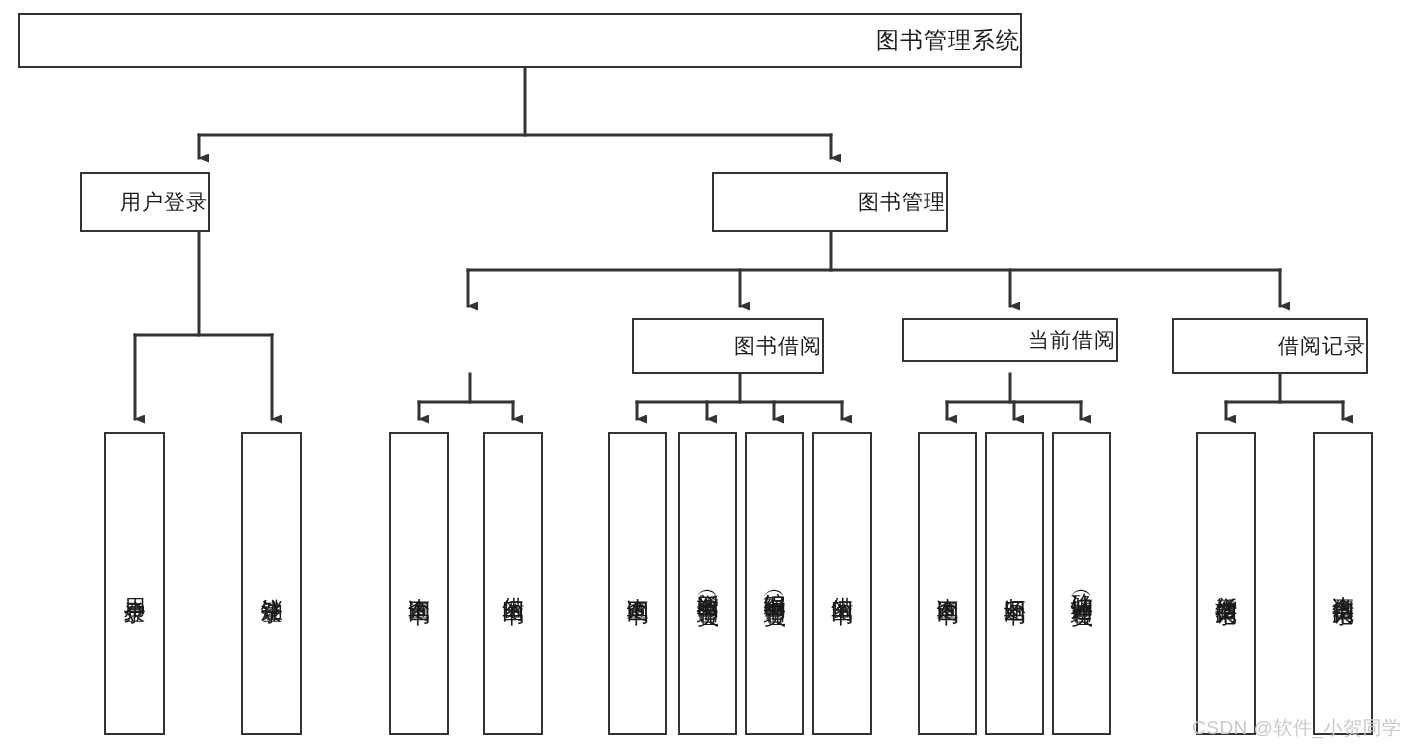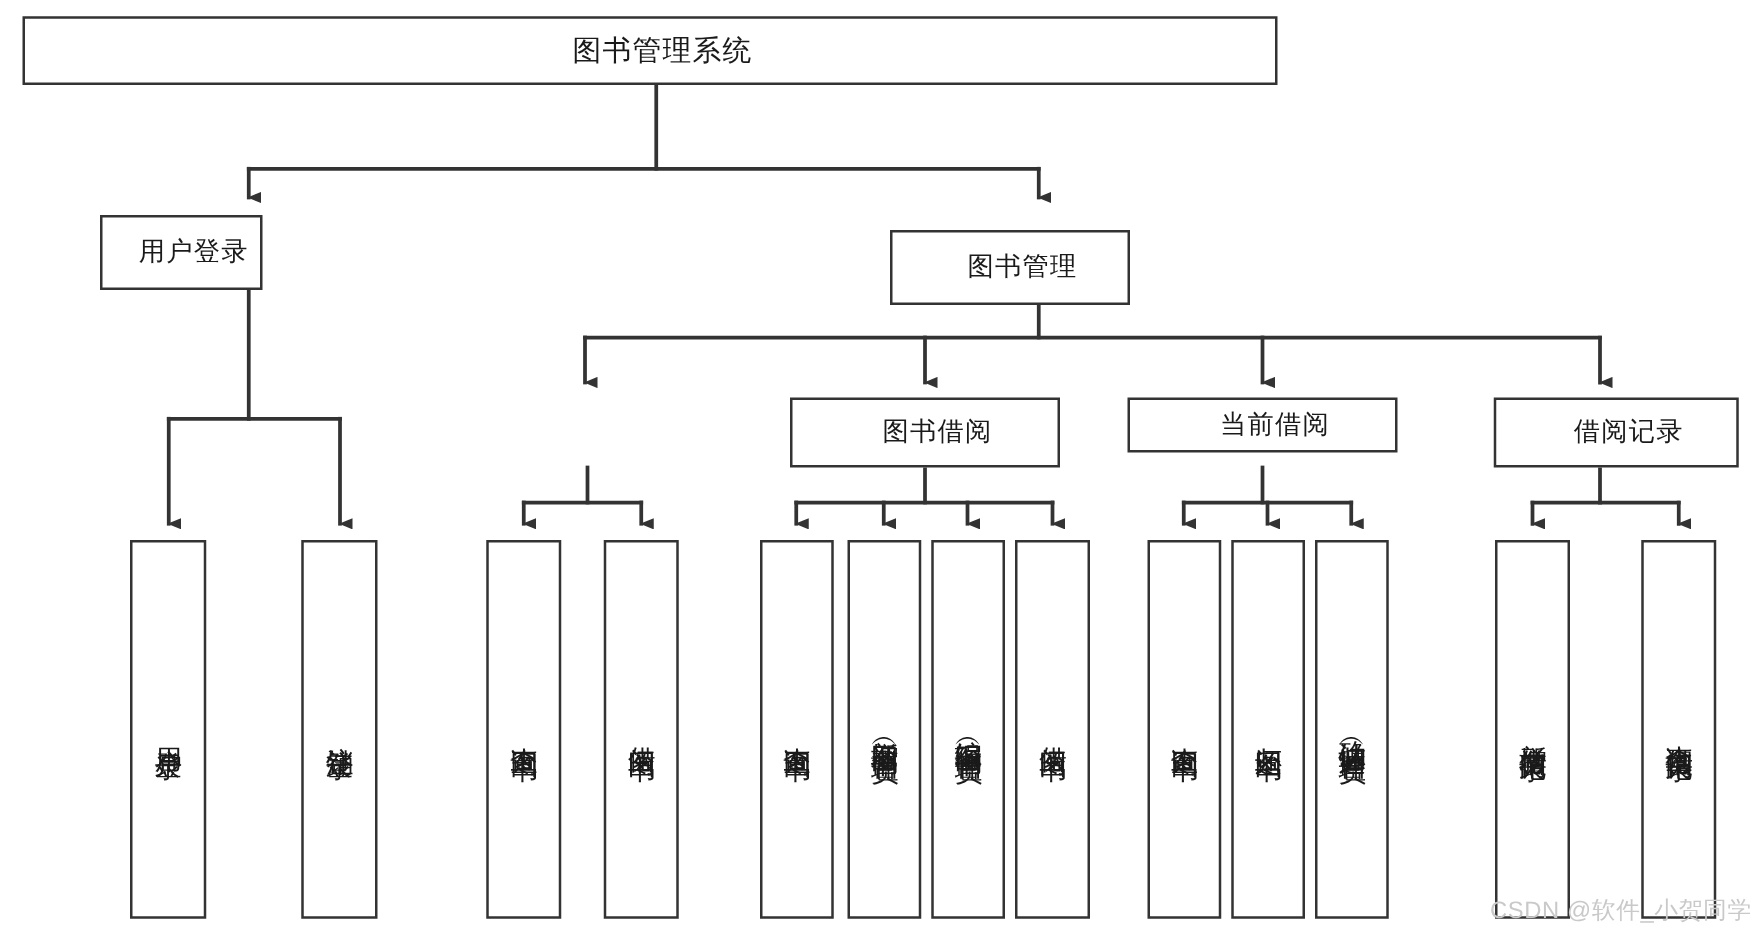--- a/index.html
+++ b/index.html
@@ -20,21 +20,21 @@
     width:1405px;height:747px;
     pointer-events:none;
   }
   .node{
     position:absolute;
     box-sizing:border-box;
     background:#ffffff;
     border:2px solid #333333;
     display:flex;
     align-items:center;
-    justify-content:center;
+    justify-content:flex-end;
     color:#1a1a1a;
     z-index:2;
     padding-left:20px;
   }
   .node .label{
     display:block;
     line-height:1.18;
     letter-spacing:1px;
   }
   .node.root .label{font-size:23px;}
@@ -119,31 +119,31 @@
     </g>
   </svg>
 
   <div class="node root" style="left: 18px; top: 13px; width: 1004px; height: 55px;">
     <span class="label">图书管理系统</span>
   </div>
 
   <div class="node lvl2" style="left: 80px; top: 172px; width: 130px; height: 60px;">
     <span class="label">用户登录</span>
   </div>
-  <div class="node lvl2" style="left: 712px; top: 184px; width: 192px; height: 60px;">
+  <div class="node lvl2" style="left: 712px; top: 172px; width: 236px; height: 60px;">
     <span class="label">图书管理</span>
   </div>
 
-  <div class="node lvl3" style="left: 632px; top: 318px; width: 216px; height: 56px;">
+  <div class="node lvl3" style="left: 632px; top: 318px; width: 192px; height: 56px; font-family: Liberation Serif, serif;">
     <span class="label">图书借阅</span>
   </div>
   <div class="node lvl3" style="left: 902px; top: 318px; width: 216px; height: 44px;">
     <span class="label">当前借阅</span>
   </div>
-  <div class="node lvl3" style="left: 1172px; top: 318px; width: 196px; height: 56px; margin-left: 23px;">
+  <div class="node lvl3" style="left: 1172px; top: 318px; width: 196px; height: 56px;">
     <span class="label">借阅记录</span>
   </div>
 
   <div class="node leaf" style="left: 104px; top: 432px; width: 61px; height: 303px;">
     <span class="label">用户登录</span>
   </div>
   <div class="node leaf" style="left: 241px; top: 432px; width: 61px; height: 303px;">
     <span class="label">注销登录</span>
   </div>
   <div class="node leaf" style="left: 389px; top: 432px; width: 60px; height: 303px;">

